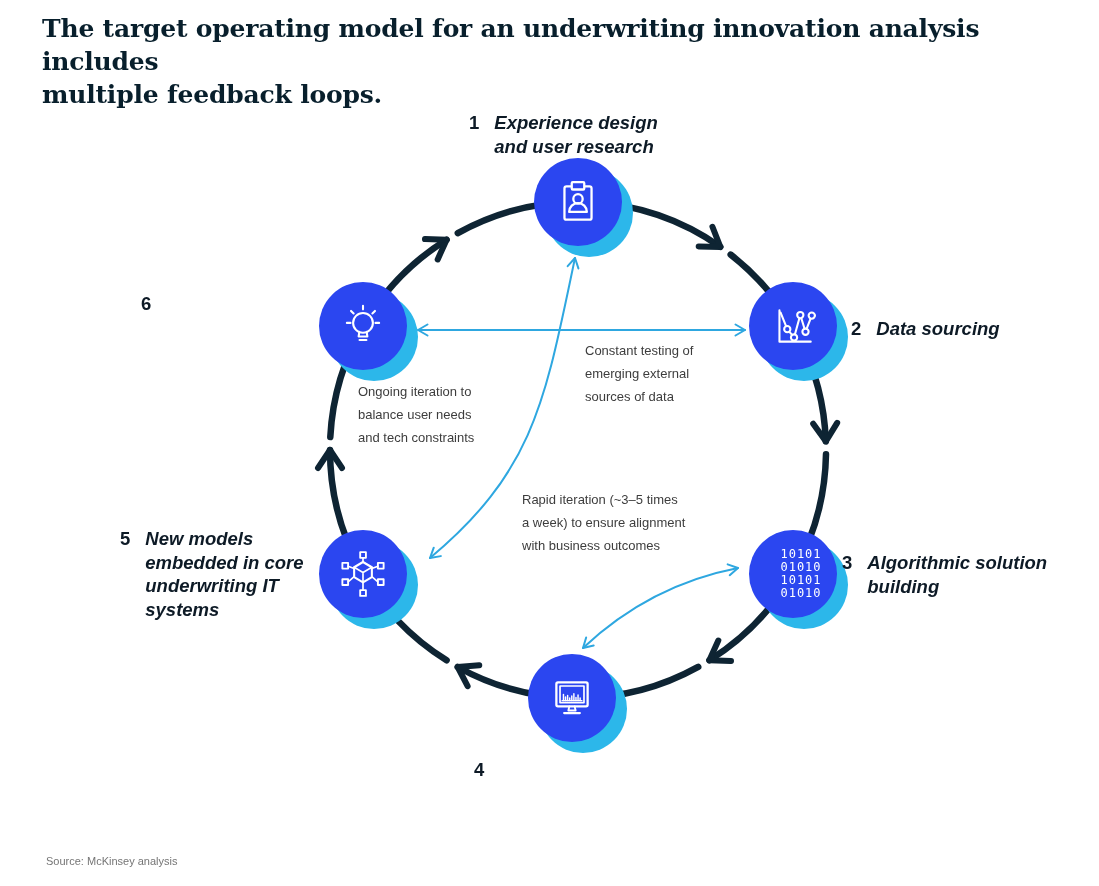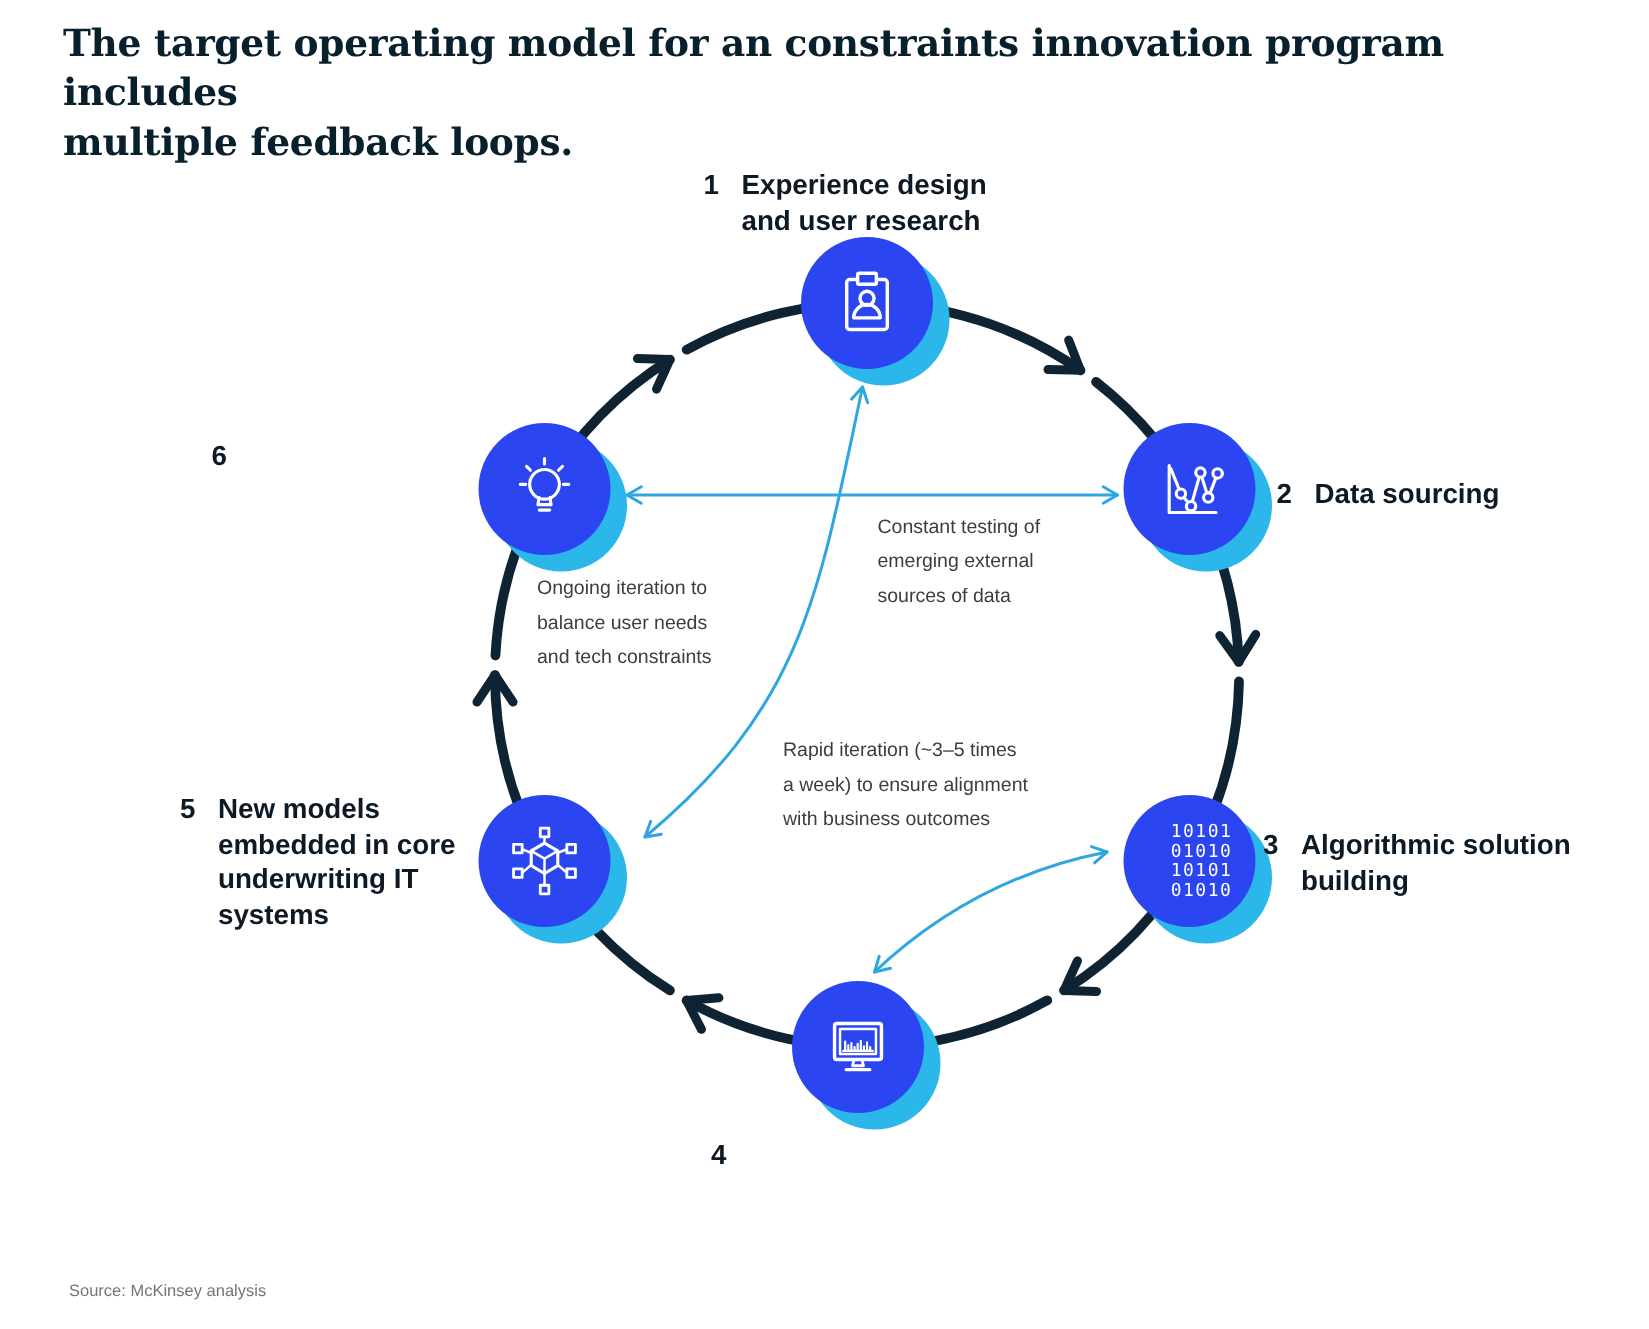--- a/index.html
+++ b/index.html
@@ -27,36 +27,36 @@
   .binary-text {
     color:#ffffff; font-family:"DejaVu Sans Mono", monospace;
     font-size:12px; line-height:13px; letter-spacing:1px;
     white-space:pre-line; margin-left:16px;
   }
   .node-label {
     position:absolute; display:flex; gap:15px;
     font-size:18.5px; line-height:23.5px; font-weight:bold; color:#0d1a26;
   }
   .node-label .num { flex:0 0 auto; }
-  .node-label .txt { white-space:pre-line; }
+  .node-label .txt { white-space:pre-line;font-style:italic; }
   .annotation {
     position:absolute; font-size:13px; line-height:23px; color:#3d3d3d;
     white-space:pre-line;
   }
   .source {
     position:absolute; left:46px; top:855px;
     font-size:11px; color:#757575;
   }
 </style>
 </head>
 <body>
 
 <div class="canvas">
 
-  <div class="title">The target operating model for an constraints innovation program includes
+  <div class="title">The target operating model for an underwriting innovation analysis includes
 multiple feedback loops.</div>
 
   <svg class="diagram-svg" width="1099" height="886" viewBox="0 0 1099 886">
     <defs>
       <marker id="arrowDark" markerUnits="userSpaceOnUse" markerWidth="32" markerHeight="34" refX="25" refY="17" orient="auto">
         <path d="M 7 5 L 25 17 L 7 29" fill="none" stroke="#0e2433" stroke-width="6" stroke-linecap="round" stroke-linejoin="round"></path>
       </marker>
       <marker id="arrowBlue" markerUnits="userSpaceOnUse" markerWidth="20" markerHeight="20" refX="16" refY="10" orient="auto-start-reverse">
         <path d="M 6.5 4.5 L 16 10 L 6.5 15.5" fill="none" stroke="#2ea7e0" stroke-width="2" stroke-linecap="round" stroke-linejoin="round"></path>
       </marker>

